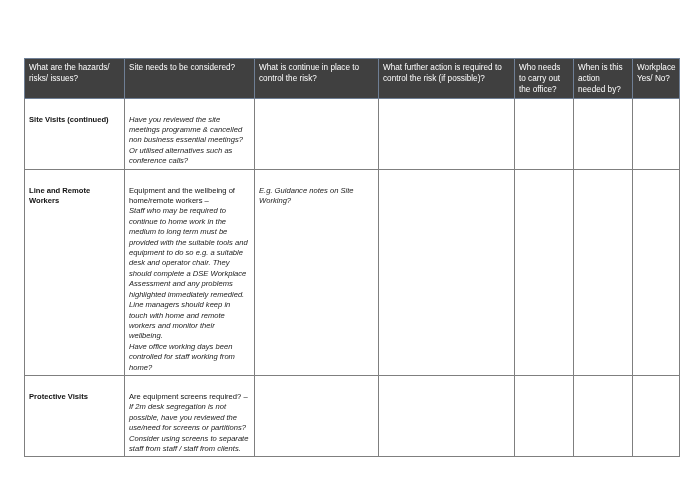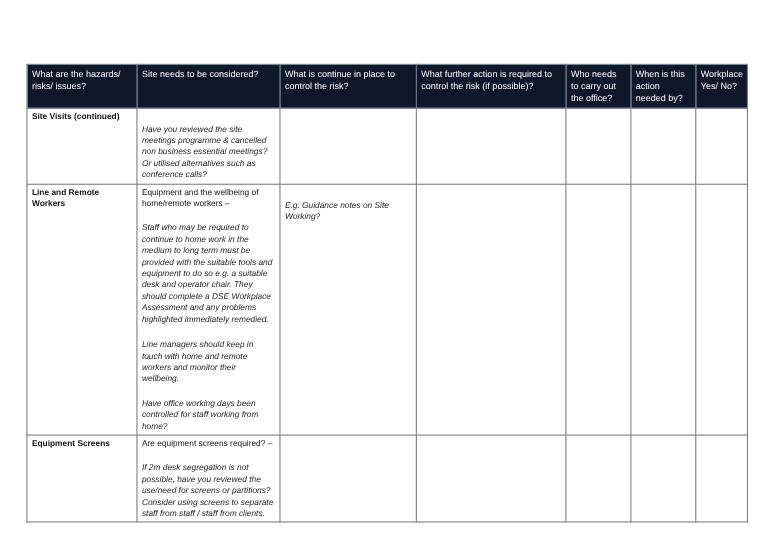--- a/index.html
+++ b/index.html
@@ -1,25 +1,25 @@
 <!DOCTYPE html>
 <html><head>
 <meta charset="utf-8">
 <style>
   html, body { margin:0; padding:0; background:#ffffff; }
   body { width:700px; height:495px; position:relative; overflow:hidden;
          font-family:"Liberation Sans", sans-serif; }
   table.risk { position:absolute; left:24px; top:58px; width:655px;
                border-collapse:collapse; table-layout:fixed; }
   table.risk th, table.risk td { border:1px solid #7f7f7f; vertical-align:top;
-               padding:2px 4px 2px 4px; font-size:7.6px; line-height:10.4px; text-align:left; }
-  table.risk thead th { background:#0f172a; color:#ffffff; font-weight:normal;
+               padding:16px 4px 2px 4px; font-size:7.6px; line-height:10.4px; text-align:left; }
+  table.risk thead th { background:#404040; color:#ffffff; font-weight:normal;
                font-size:8.2px; line-height:11.2px; padding:3px 4px 2px 4px; height:30px;
                border-color:#6f7f95; }
-  .i { font-style:italic; color:#222; display:block;margin-top:12px; }
+  .i { font-style:italic; color:#222; display:block; }
   .bi { font-weight:normal; color:#111; display:block; }
   td.hazard { font-weight:bold; color:#111; }
 </style>
 </head>
 <body>
 
 <table class="risk">
   <colgroup>
     <col style="width:100px">
     <col style="width:130px">
@@ -62,21 +62,21 @@
       </td>
       <td>
         <span class="i">E.g. Guidance notes on Site Working?</span>
       </td>
       <td></td>
       <td></td>
       <td></td>
       <td></td>
     </tr>
     <tr style="height:73px">
-      <td class="hazard">Equipment Screens</td>
+      <td class="hazard">Protective Visits</td>
       <td>
         <span class="bi">Are equipment screens required? –</span>
         <span class="i">If 2m desk segregation is not possible, have you reviewed the use/need for screens or partitions? Consider using screens to separate staff from staff / staff from clients.</span>
       </td>
       <td></td>
       <td></td>
       <td></td>
       <td></td>
       <td></td>
     </tr>

